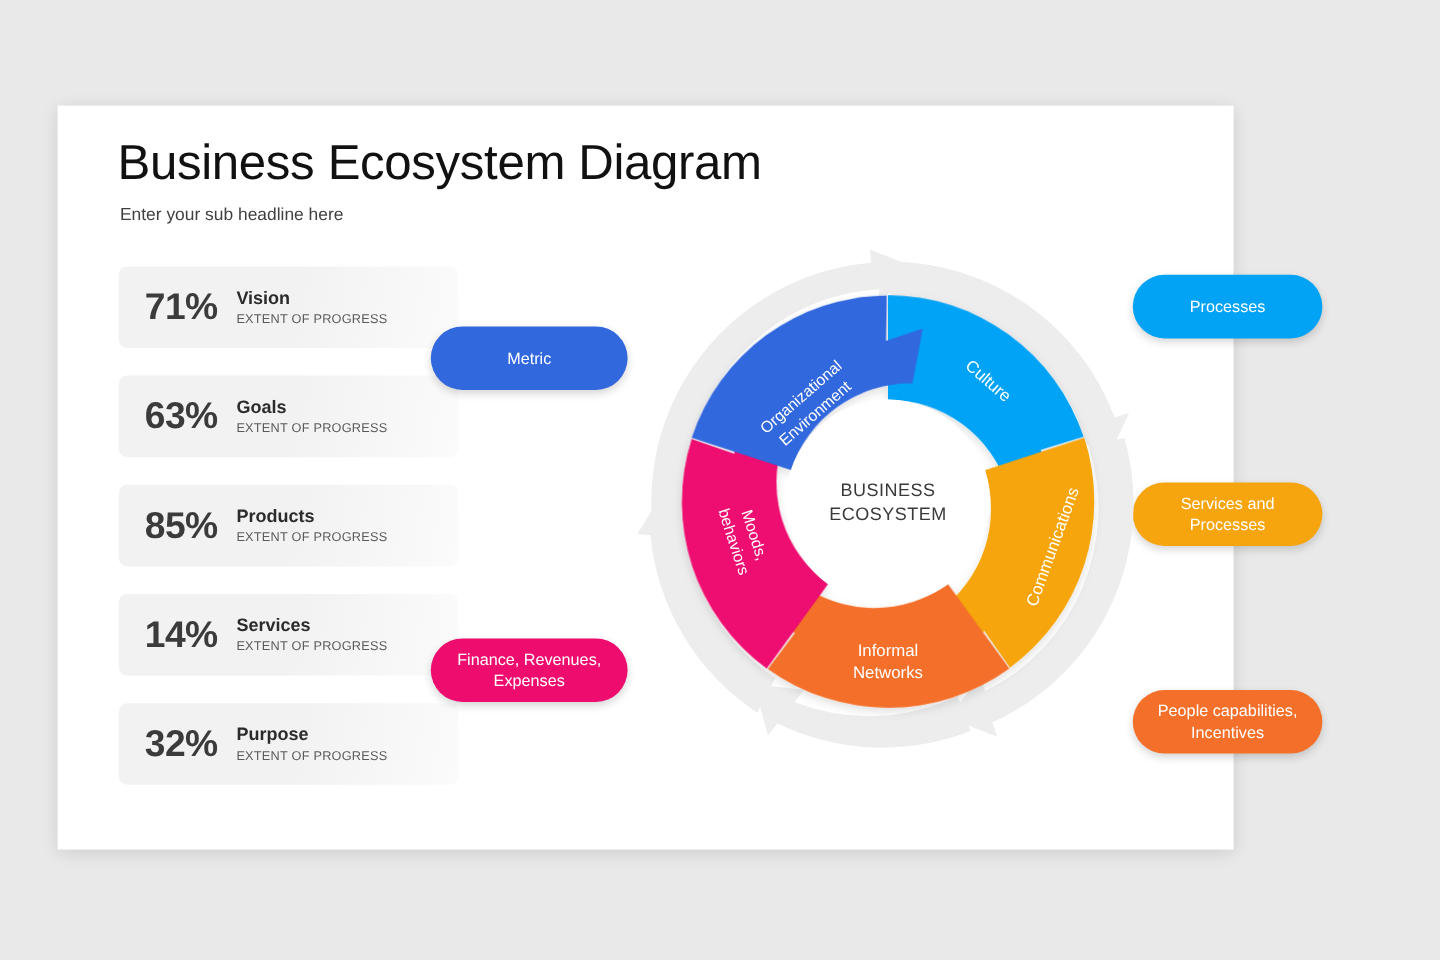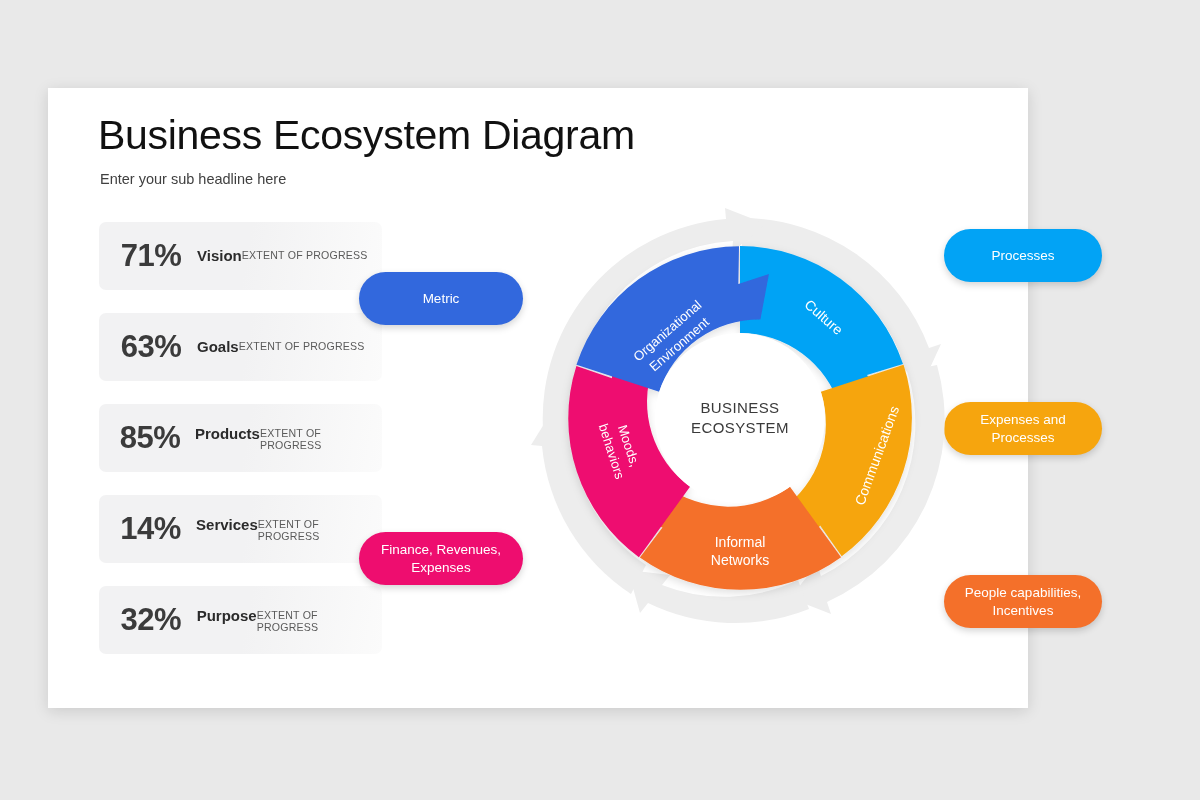--- a/index.html
+++ b/index.html
@@ -63,20 +63,21 @@
   .metric-pct {
     width: 104px;
     text-align: center;
     font-size: 31px;
     color: #3b3b3b;
     font-weight: 700;
     letter-spacing: -0.5px;
   }
   .metric-text {
     display: flex;
+    flex-direction: column;
     justify-content: center;
     margin-left: -6px;
   }
   .metric-name {
     font-size: 15px;
     font-weight: bold;
     color: #2b2b2b;
     line-height: 1.15;
   }
   .metric-sub {
@@ -189,21 +190,21 @@
       <span>Expenses</span>
     </span>
   </div>
 
   <div class="pill pill-strategy">
     <span>Processes</span>
   </div>
 
   <div class="pill pill-structure">
     <span>
-      <span>Expenses and</span><br>
+      <span>Services and</span><br>
       <span>Processes</span>
     </span>
   </div>
 
   <div class="pill pill-people">
     <span>
       <span>People capabilities,</span><br>
       <span>Incentives</span>
     </span>
   </div>

